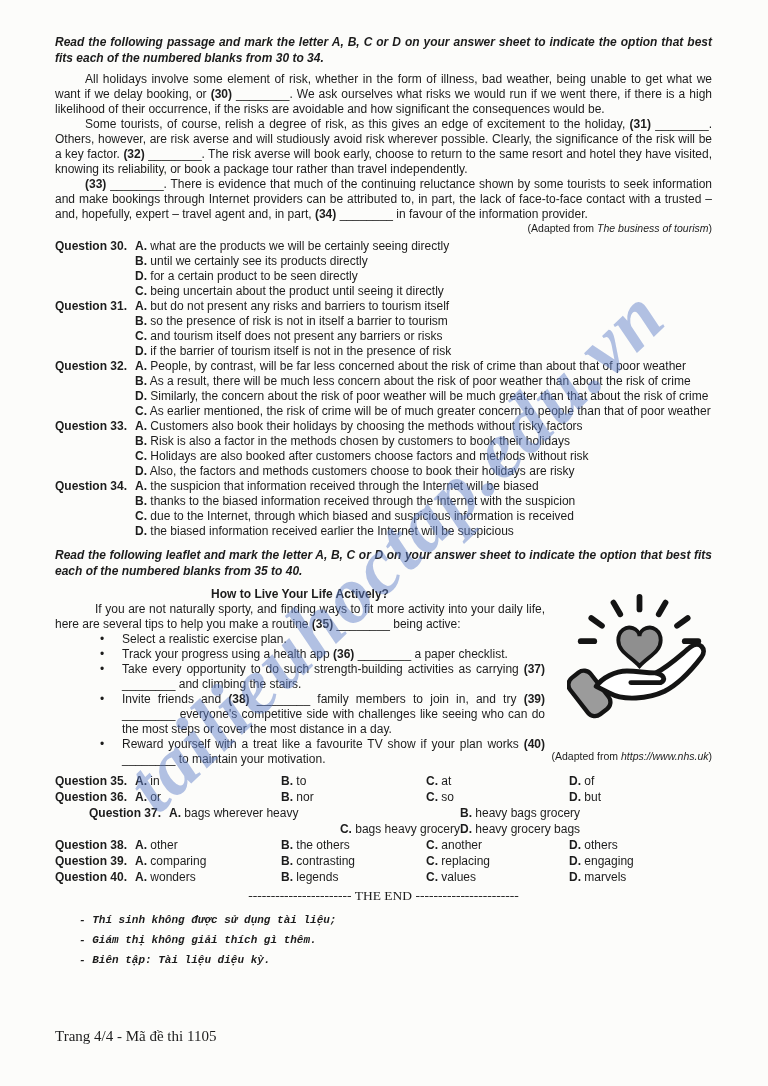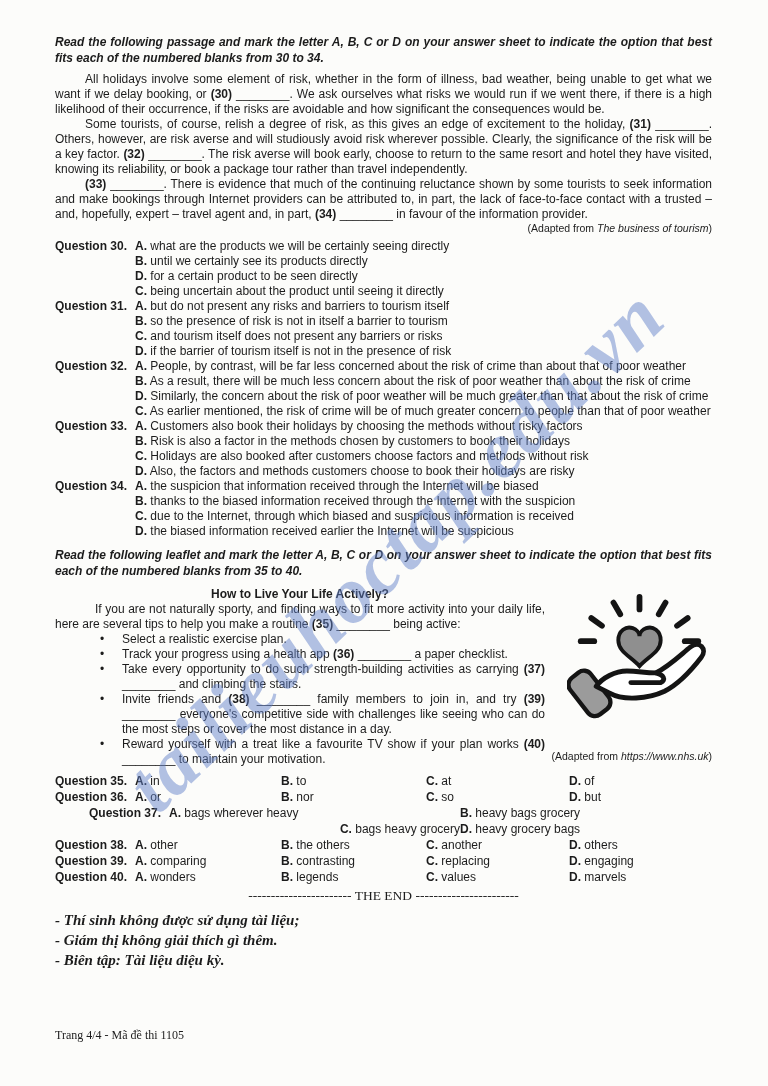--- a/index.html
+++ b/index.html
@@ -53,26 +53,26 @@
   .qrow37{display:grid;grid-template-columns:80px 291px 286px;line-height:16px;margin-left:34px;}
   .qrow b,.qrow37 b{font-weight:bold;}
   .c-indent{padding-left:15px;text-align:right;}
   
   .the-end{
     text-align:center;font-family:"Liberation Serif",serif;
     font-weight:normal;font-size:13.5px;line-height:17px;margin-top:2px;
   }
   .footnotes{margin-top:6px;}
   .footnote{
-    font-family:Liberation Serif, serif;font-style:italic;font-weight:bold;
-    font-size:15px;line-height:20px;
+    font-family:Liberation Mono, monospace;font-style:italic;font-weight:bold;
+    font-size:11px;line-height:20px;margin-left:24px;
   }
   .footer{
     position:absolute;left:55px;top:1028px;
-    font-family:"Liberation Serif",serif;font-size:12px;text-align:right;
+    font-family:"Liberation Serif",serif;font-size:15px;text-align:right;
   }
   
   .watermark{
     position:absolute;left:395px;top:550px;z-index:4;
     transform:translate(-50%,-50%) rotate(-44deg);
     font-family:"Liberation Serif",serif;
     font-weight:bold;font-style:italic;
     font-size:80px;letter-spacing:2px;white-space:nowrap;
     color:rgba(96,128,200,0.48);
     pointer-events:none;

